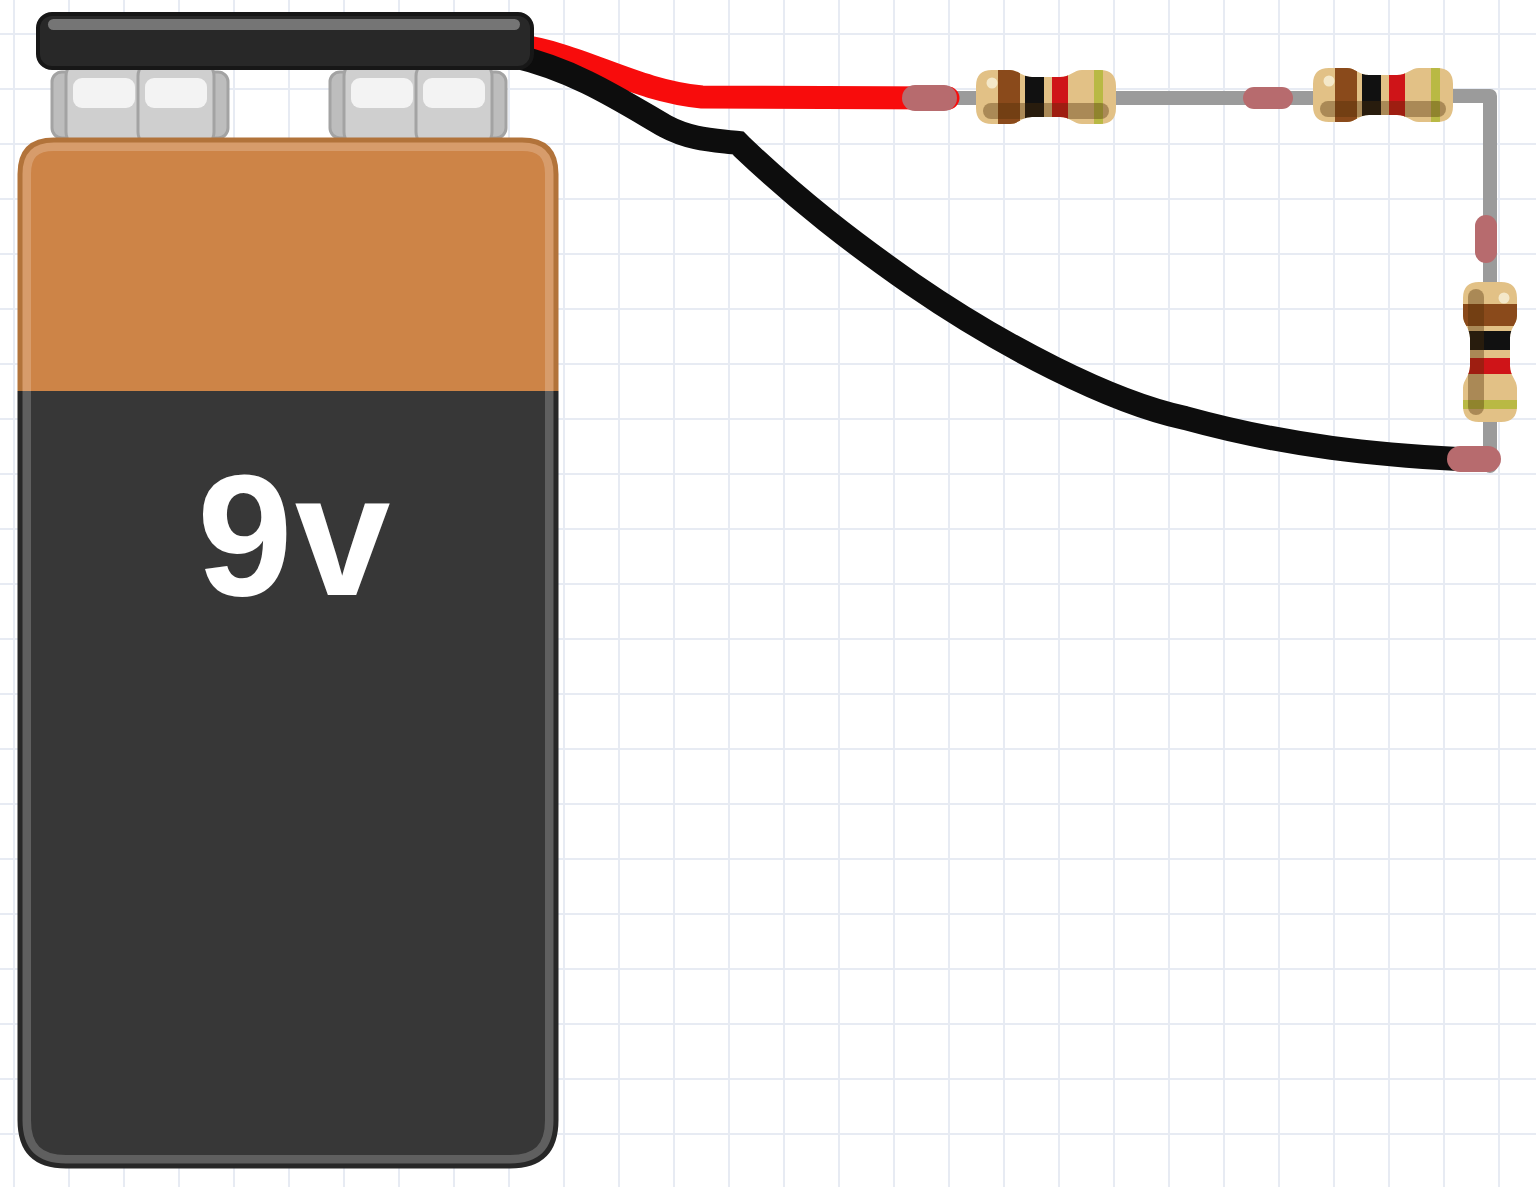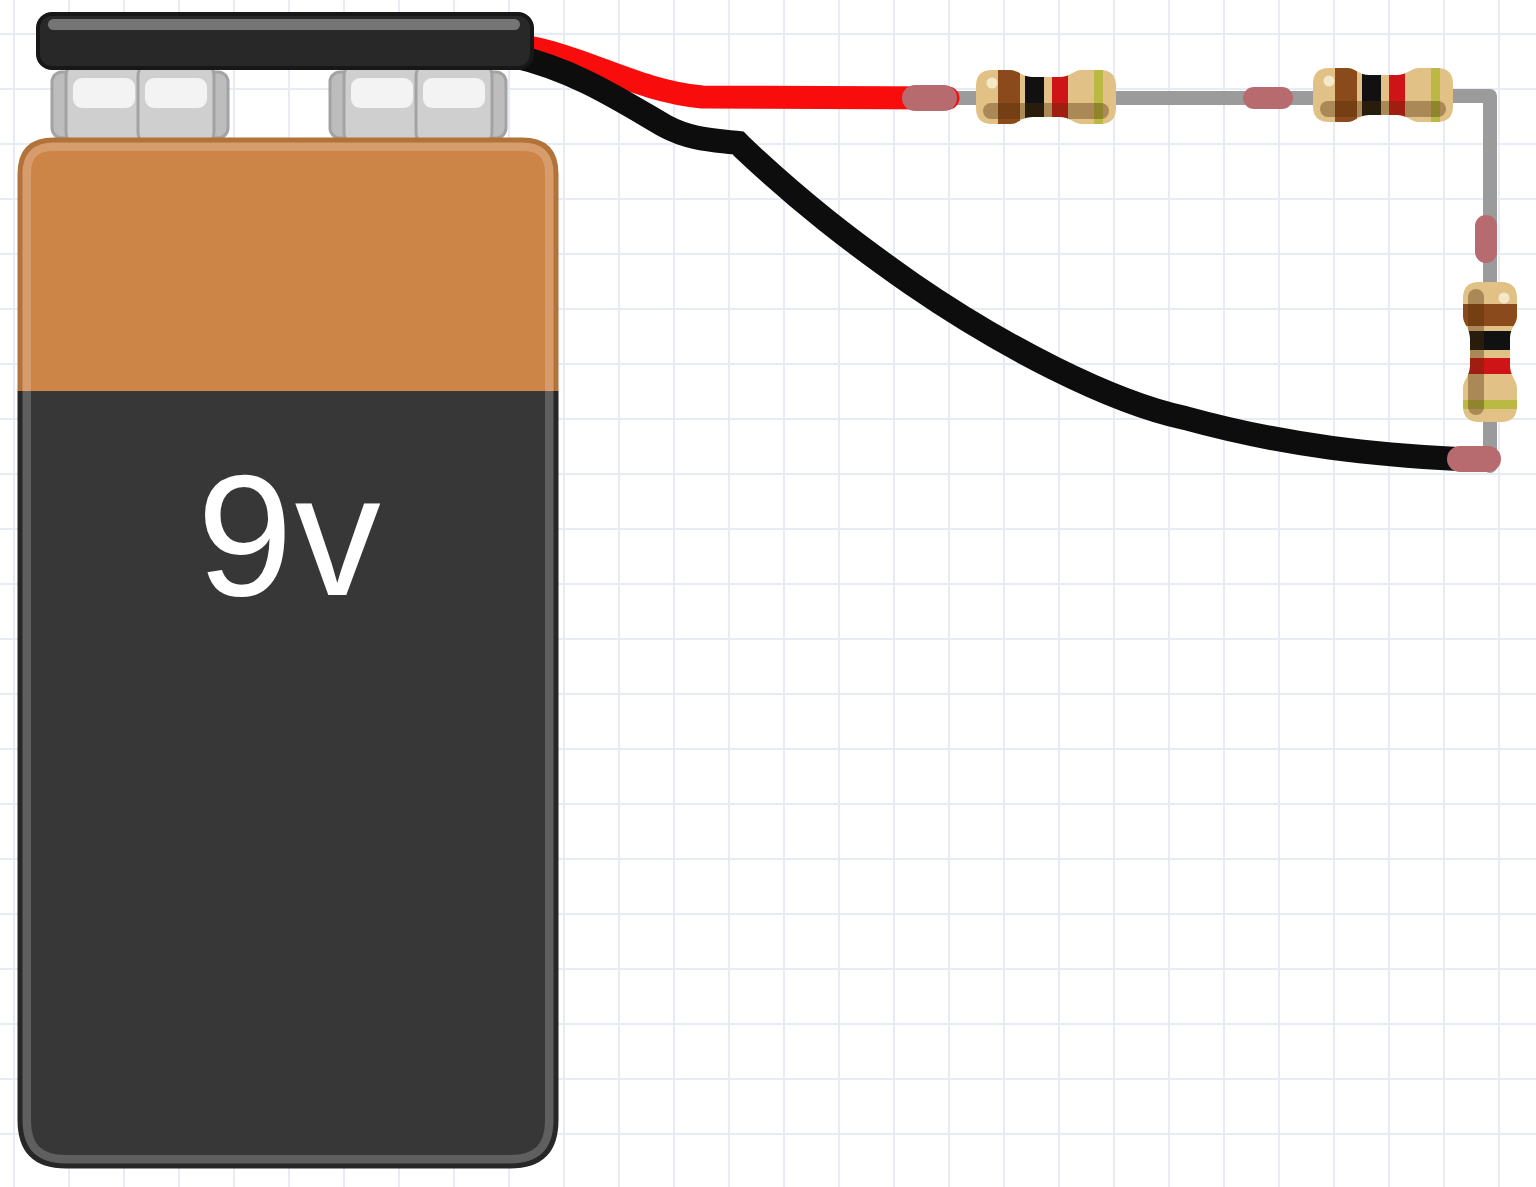--- a/index.html
+++ b/index.html
@@ -11,20 +11,21 @@
     position: relative;
     width: 1536px;
     height: 1187px;
     overflow: hidden;
     background-color: var(--background, #ffffff);
     background-image:
       linear-gradient(to right, var(--grid_line, #e7ebf3) 1.5px, transparent 1.5px),
       linear-gradient(to bottom, var(--grid_line, #e7ebf3) 1.5px, transparent 1.5px);
     background-size: 55px 55px;
     background-position: 13px 33px;
+    font-weight: bold;
   }
   .stage > svg {
     position: absolute;
     inset: 0;
     display: block;
   }
   text.batt-label {
     font-family: "Liberation Sans", "DejaVu Sans", sans-serif;
     font-size: 172px;
     letter-spacing: 2px;

